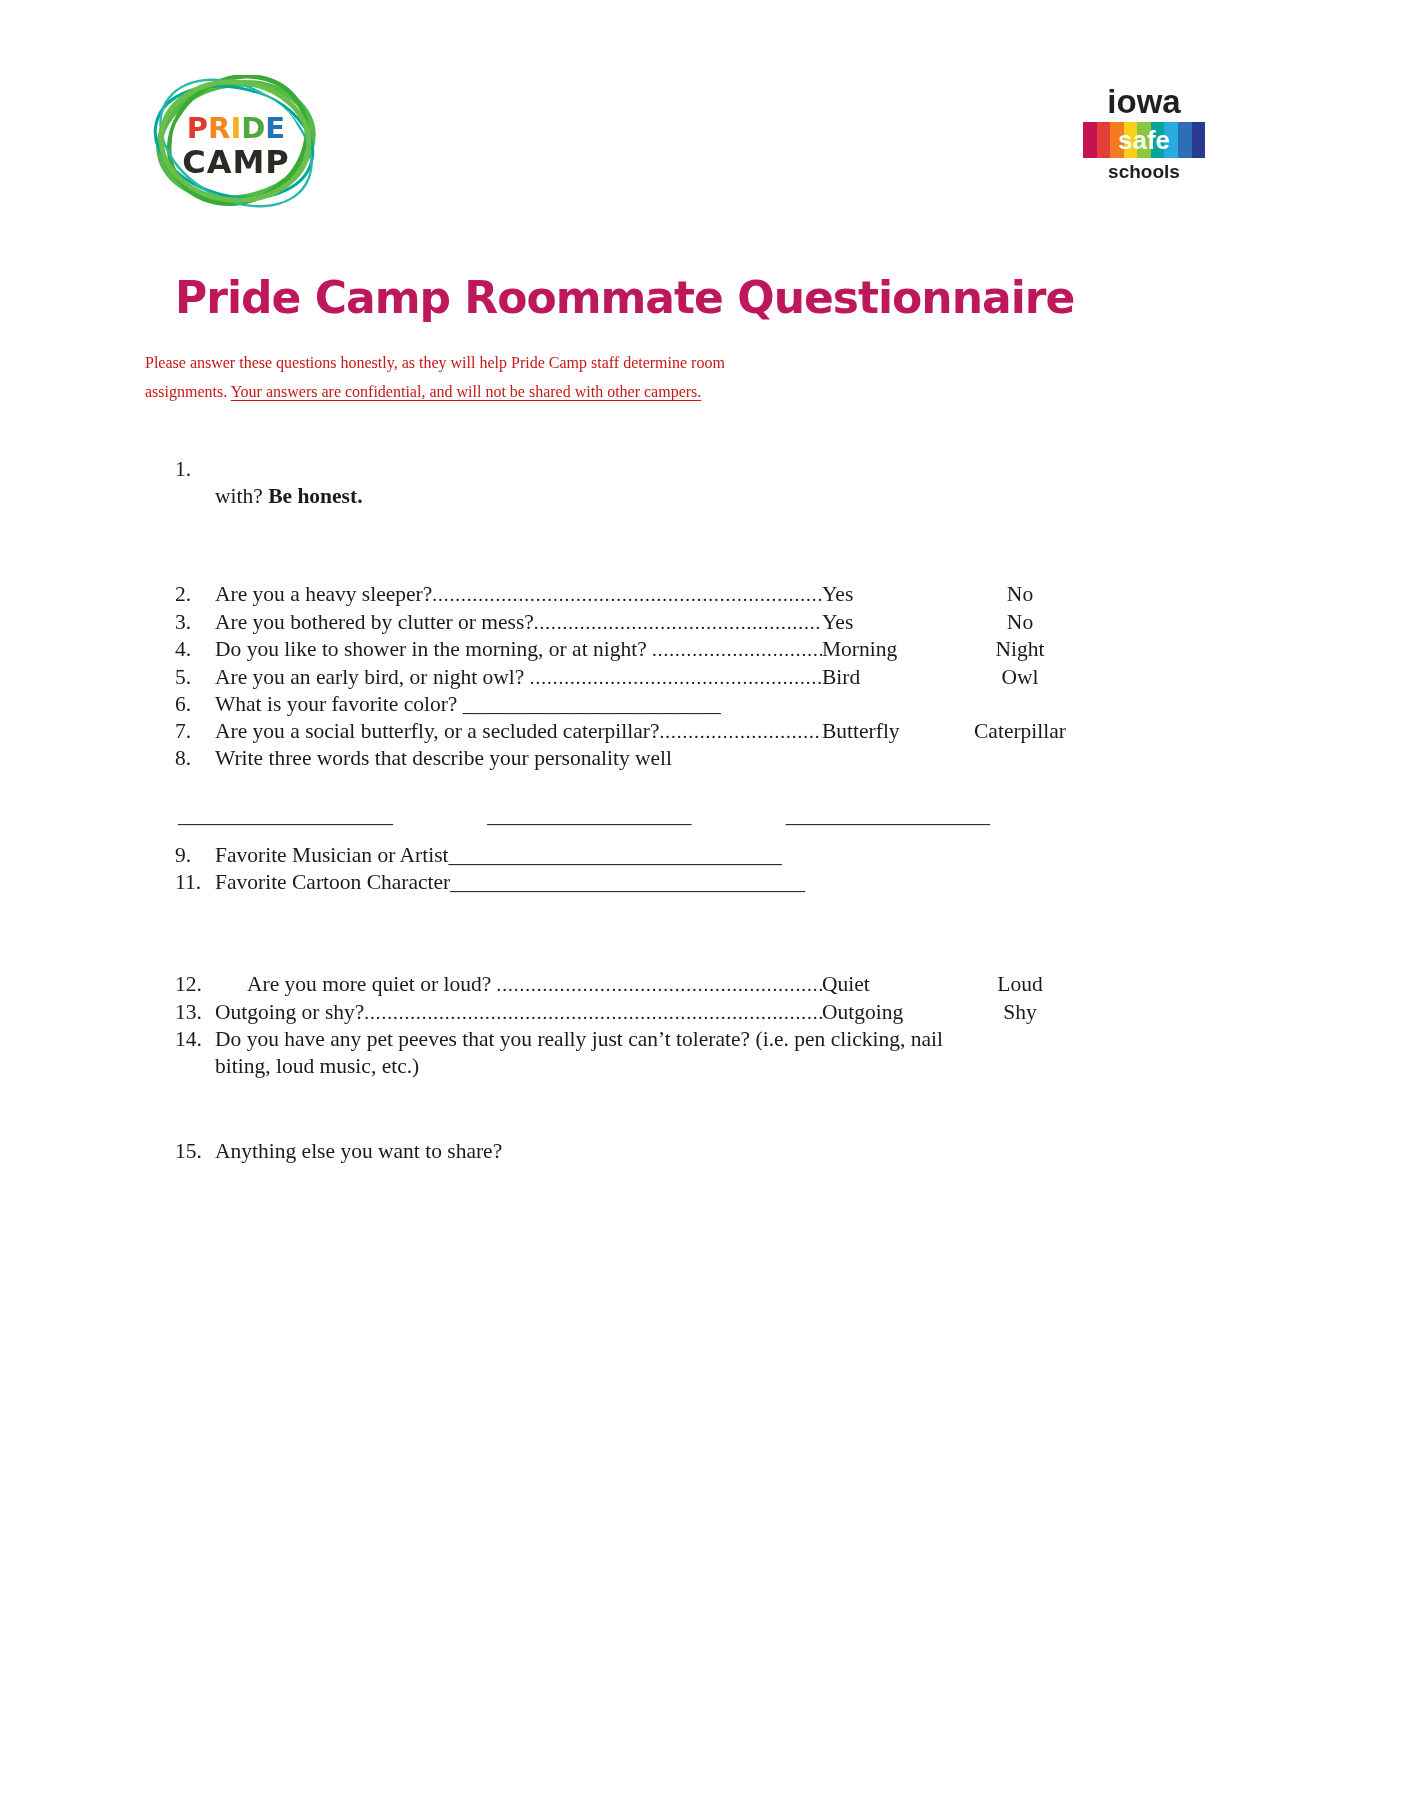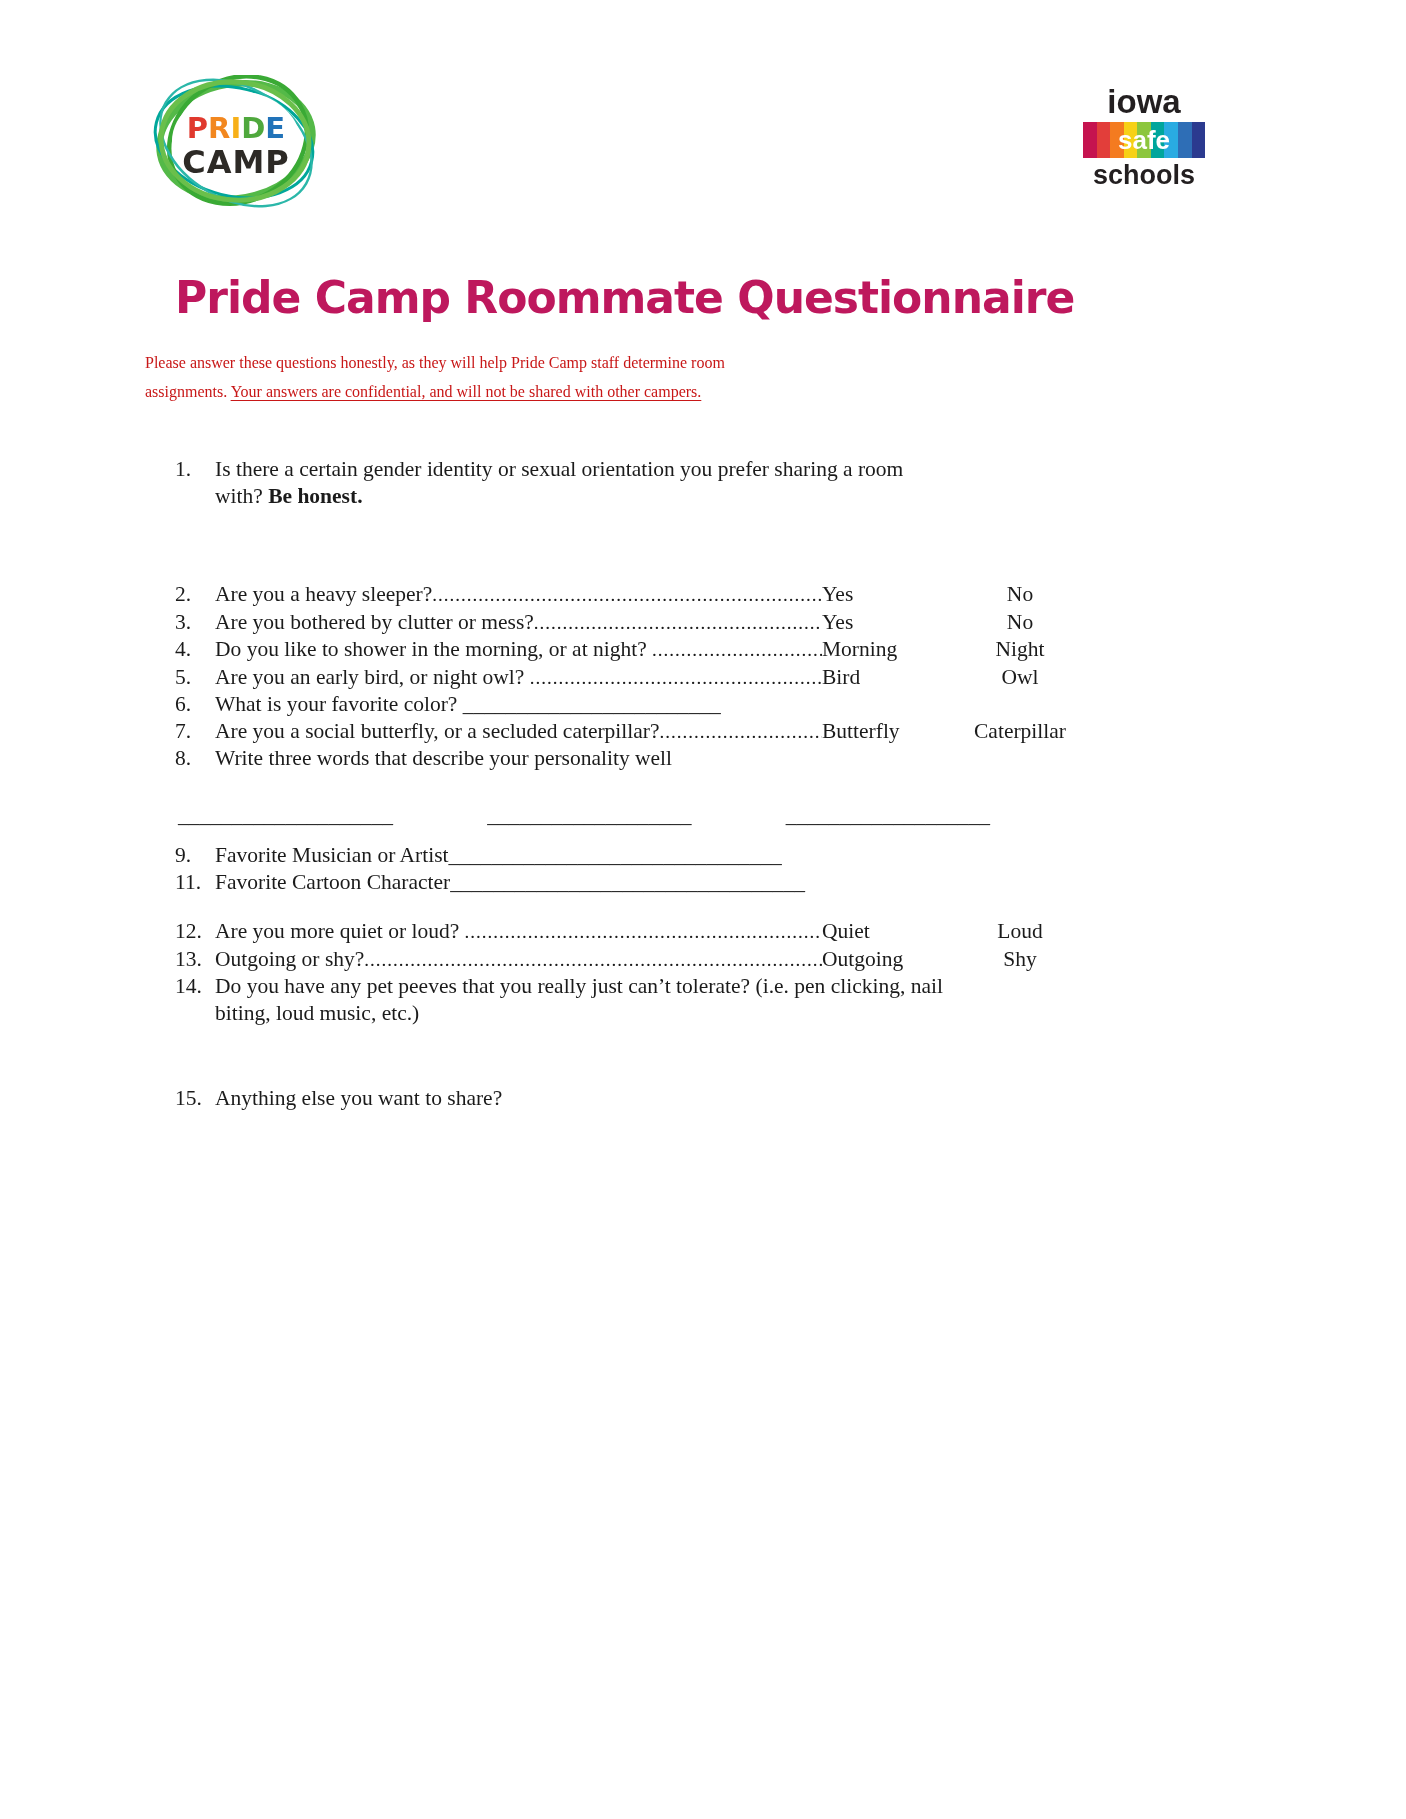--- a/index.html
+++ b/index.html
@@ -29,21 +29,21 @@
   .iowa-stripes { position:relative; display:flex; height:36px; width:122px; }
   .stripe { flex:1; }
   .iowa-safe {
     position:absolute; inset:0;
     display:flex; align-items:center; justify-content:center;
     font-family:"Liberation Sans", sans-serif;
     font-weight:700; font-size:26px; color:#ffffff;
   }
   .iowa-bottom {
     font-family:"Liberation Sans", sans-serif;
-    font-weight:700; font-size:27px; line-height:1;
+    font-weight:700; font-size:19px; line-height:1;
     text-align:center; color:#231f20; margin-top:4px;
   }
   
   .title {
     margin:64px 0 0 175px;
     font-family:"DejaVu Sans", sans-serif;
     font-weight:800;
     font-size:44px;
     letter-spacing:-1px;
     line-height:1.1;
@@ -73,21 +73,21 @@
   .dots::after {
     content:"..........................................................................................................................................................................................................";
     letter-spacing:1px;
     font-size:19px;
   }
   .ans1 { width:133px; flex:none; white-space:nowrap; }
   .ans2 { width:130px; flex:none; text-align:center; white-space:nowrap; }
   .b { font-weight:bold; }
   .mt-xl  { margin-top:72px; }
   .mt-md  { margin-top:14px; }
-  .mt-lg  { margin-top:23px; }
+  .mt-lg  { margin-top:76px;gap:32px; }
   .mt-xxl { margin-top:59px; }
   .blanks {
     margin:30px 0 0 3px;
     width:812px;
     display:flex;
     justify-content:space-between;
     white-space:nowrap;
   }
 </style>
 </head>
@@ -130,21 +130,21 @@
   </div>
 
   <h1 class="title">Pride Camp Roommate Questionnaire</h1>
 
   <p class="intro"><span>Please answer these questions honestly, as they will help Pride Camp staff determine room</span><br><span>assignments. </span><span class="ul">Your answers are confidential, and will not be shared with other campers.</span></p>
 
   <div class="list">
 
     <div class="q">
       <span class="num">1.</span>
-      <div class="qc"><span>Is there a certain gender identity or sexual orientation you prefer sharing a room</span><br><span>with? </span><span class="b">Be honest.</span></div>
+      <div class="qc"><br><span>with? </span><span class="b">Be honest.</span></div>
     </div>
 
     <div class="q mt-xl">
       <span class="num">2.</span>
       <div class="qc choice">
         <span class="qt">Are you a heavy sleeper?</span>
         <span class="dots"></span>
         <span class="ans1">Yes</span>
         <span class="ans2">No</span>
       </div>

